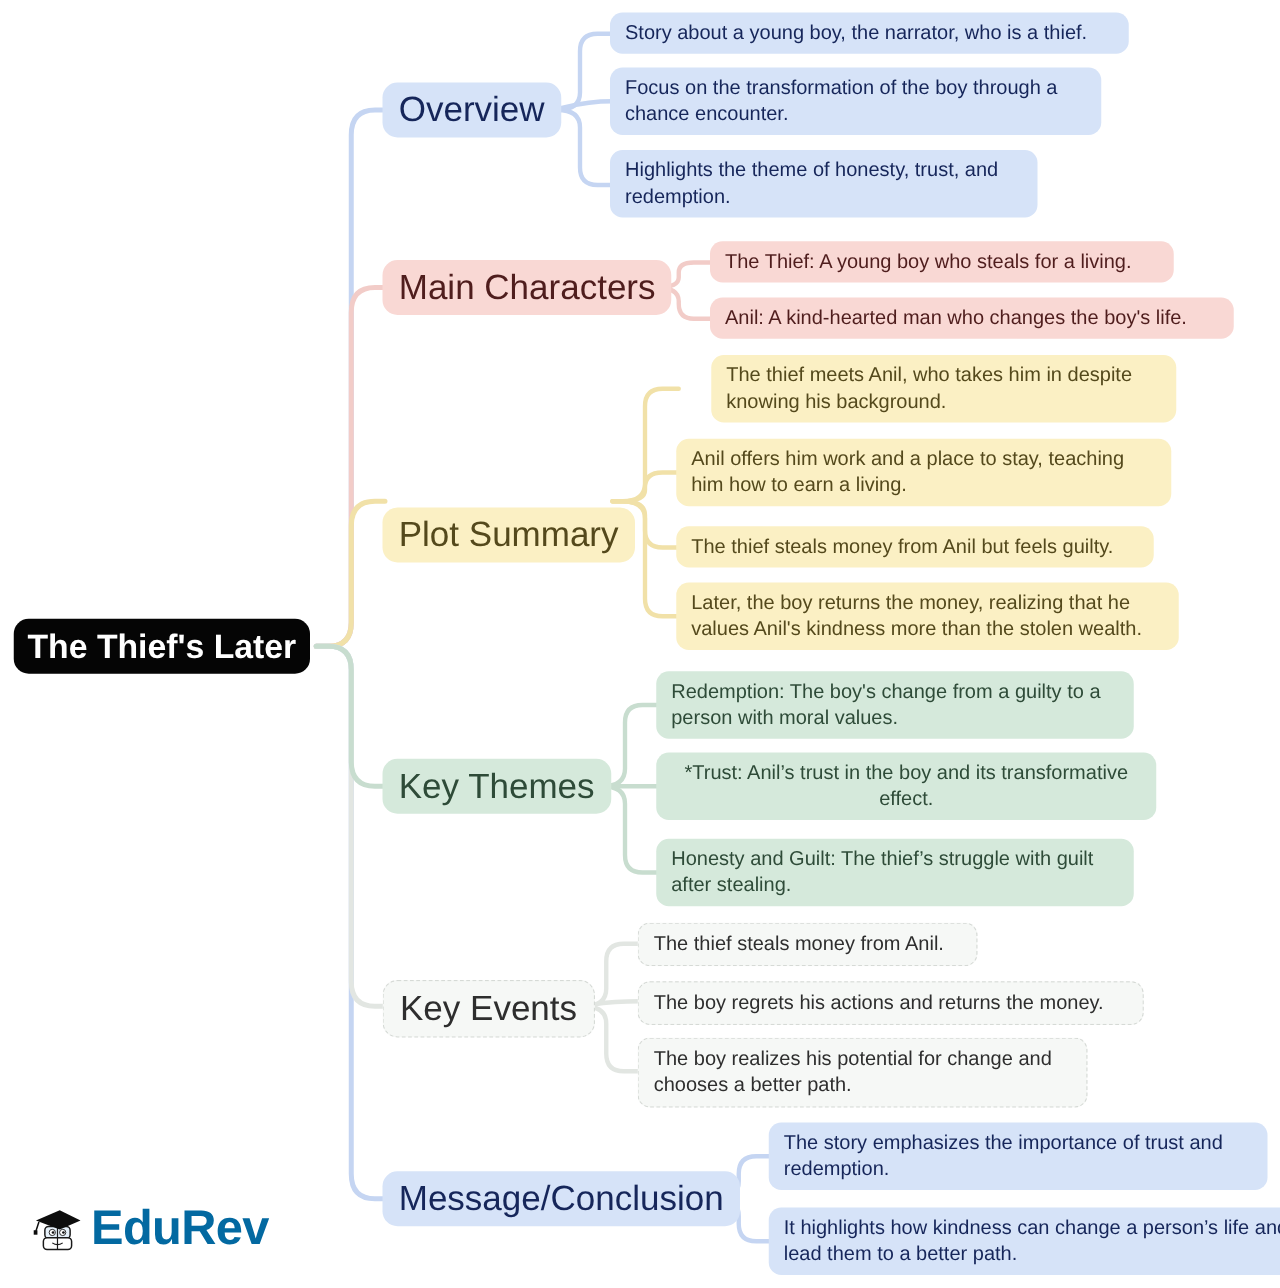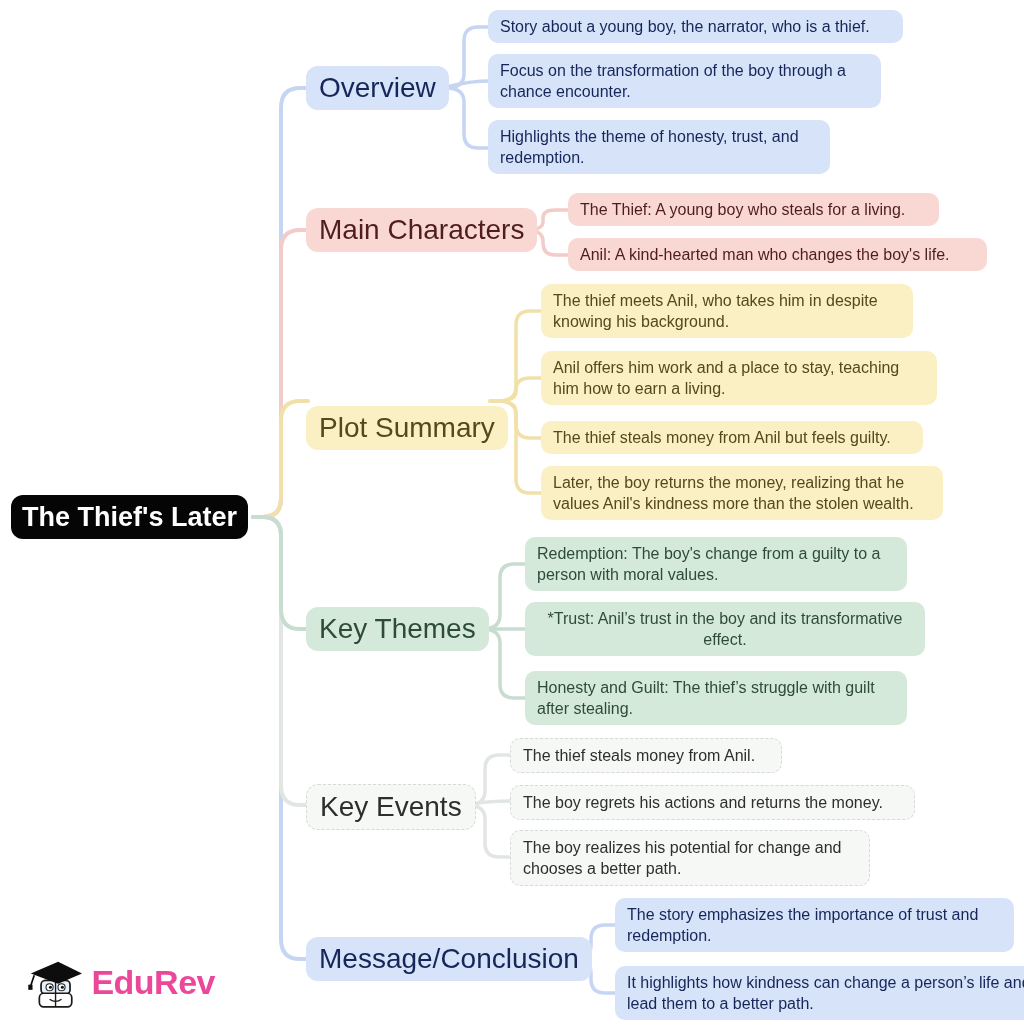--- a/index.html
+++ b/index.html
@@ -26,21 +26,21 @@
   }
   .b-blue{background:#d6e3f8;color:#16265a;}
   .b-pink{background:#f9d8d4;color:#4f1d1d;}
   .b-yellow{background:#fbf0c4;color:#54491c;}
   .b-green{background:#d5e9db;color:#2e4b38;}
   .b-white{background:#f6f8f6;color:#2e2e2e;border:1px dashed #d6dad6;}
   .logo-card{
     position:absolute;left:10px;top:943px;width:205px;height:79px;background:#ffffff;
     z-index:2;display:flex;align-items:center;gap:6px;padding-left:14px;box-sizing:border-box;
   }
-  .logo-text{font-size:34px;font-weight:bold;color:#ec4899;letter-spacing:-0.5px;}
+  .logo-text{font-size:39px;font-weight:bold;color:#0369a1;letter-spacing:-0.5px;}
 </style>
 </head>
 <body>
 
 <div class="canvas">
 
   <svg class="links" width="1024" height="1030" viewBox="0 0 1024 1030">
 
     <path class="lk-blue" d="M253 517 L263 517 Q281 517 281 498 L281 108 Q281 88 300 88 L308 88"></path>
     <path class="lk-pink" d="M253 517 L263 517 Q281 517 281 498 L281 250 Q281 230 300 230 L308 230"></path>
@@ -82,21 +82,21 @@
   <div class="node label b-white" style="left:306px;top:784px;">Key Events</div>
   <div class="node label b-blue" style="left:306px;top:937px;">Message/Conclusion</div>
 
   <div class="node b-blue" style="left:488px;top:10px;width:415px;">Story about a young boy, the narrator, who is a thief.</div>
   <div class="node b-blue" style="left:488px;top:54px;width:393px;">Focus on the transformation of the boy through a chance encounter.</div>
   <div class="node b-blue" style="left:488px;top:120px;width:342px;">Highlights the theme of honesty, trust, and redemption.</div>
 
   <div class="node b-pink" style="left:568px;top:193px;width:371px;">The Thief: A young boy who steals for a living.</div>
   <div class="node b-pink" style="left:568px;top:238px;width:419px;">Anil: A kind-hearted man who changes the boy's life.</div>
 
-  <div class="node b-yellow" style="left:541px;top:284px;width:372px;">The thief meets Anil, who takes him in despite knowing his background.</div>
+  <div class="node b-yellow" style="left:569px;top:284px;width:372px;">The thief meets Anil, who takes him in despite knowing his background.</div>
   <div class="node b-yellow" style="left:541px;top:351px;width:396px;">Anil offers him work and a place to stay, teaching him how to earn a living.</div>
   <div class="node b-yellow" style="left:541px;top:421px;width:382px;">The thief steals money from Anil but feels guilty.</div>
   <div class="node b-yellow" style="left:541px;top:466px;width:402px;">Later, the boy returns the money, realizing that he values Anil's kindness more than the stolen wealth.</div>
 
   <div class="node b-green" style="left:525px;top:537px;width:382px;">Redemption: The boy's change from a guilty to a person with moral values.</div>
   <div class="node b-green" style="left:525px;top:602px;width:400px;text-align:center;">*Trust: Anil’s trust in the boy and its transformative effect.</div>
   <div class="node b-green" style="left:525px;top:671px;width:382px;">Honesty and Guilt: The thief’s struggle with guilt after stealing.</div>
 
   <div class="node b-white" style="left:510px;top:738px;width:272px;">The thief steals money from Anil.</div>
   <div class="node b-white" style="left:510px;top:785px;width:405px;">The boy regrets his actions and returns the money.</div>

